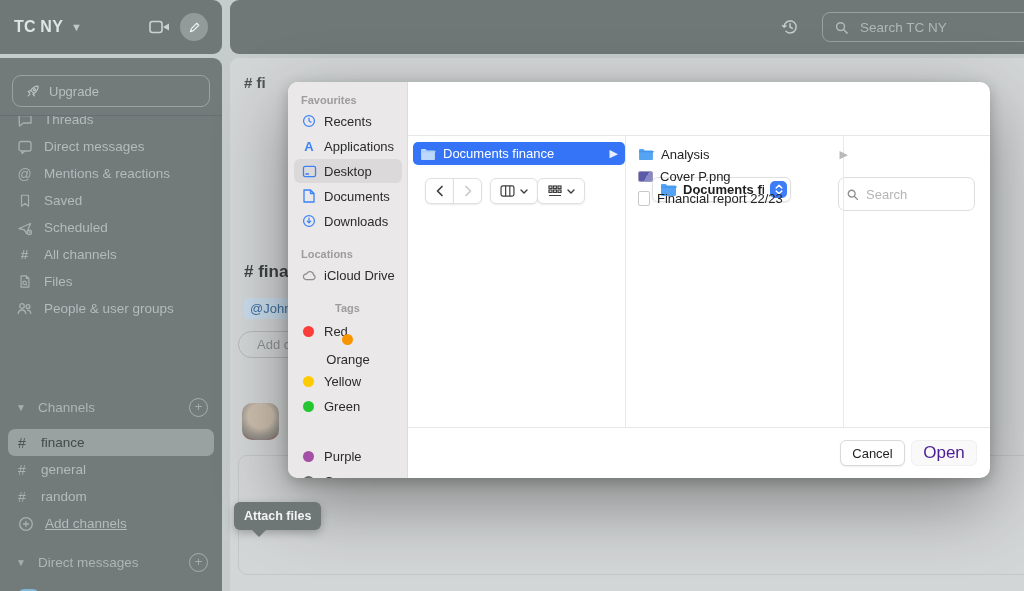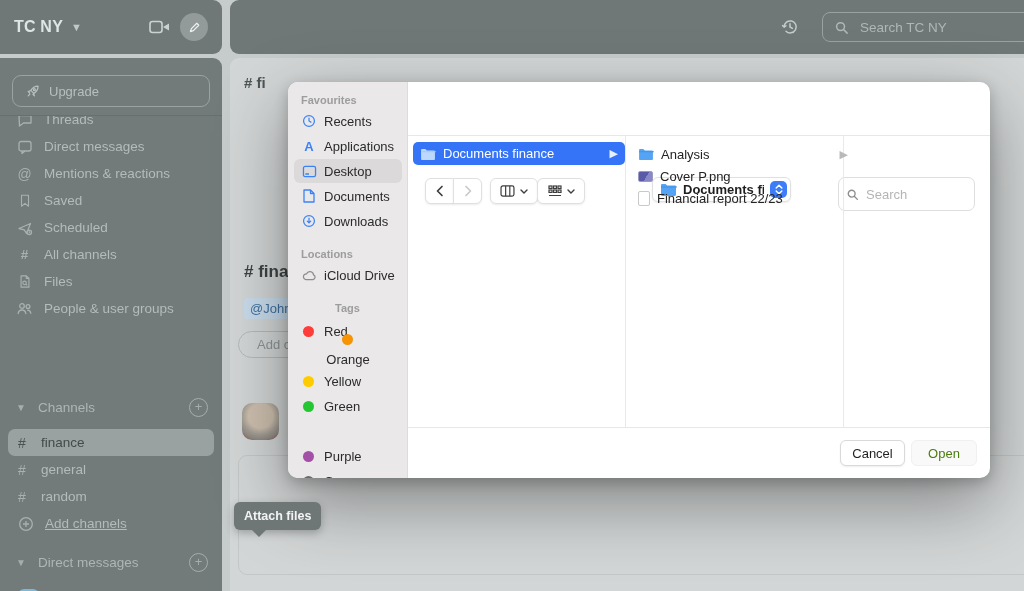--- a/index.html
+++ b/index.html
@@ -95,21 +95,21 @@
   #row-selected .rchev{margin-left:auto;font-size:11px;color:#e8efff;}
   .file-row{display:flex;align-items:center;gap:7px;height:22px;padding:0 7px;font-size:13px;color:#232323;}
   .file-row .rchev{margin-left:auto;color:#b9b9b9;font-size:11px;}
   .thumb-img{width:15px;height:11px;border-radius:2px;background:linear-gradient(120deg,#5a5aa8 0 55%,#8888c8 55% 100%);
              border:1px solid #9a9ac0;box-sizing:border-box;}
   .thumb-doc{width:12px;height:15px;background:#fff;border:1px solid #c9c9c9;border-radius:2px;box-sizing:border-box;}
 
   #dlg-footer-cancel{left:552px;top:358px;width:63px;height:24px;background:#fff;border:1px solid #d9d9d9;border-radius:6px;
           box-shadow:0 1px 2px rgba(0,0,0,.07);display:flex;align-items:center;justify-content:center;font-size:13px;color:#1f1f1f;}
   #dlg-footer-open{left:623px;top:358px;width:64px;height:24px;background:#f9f9f9;border:1px solid #f0f0f0;border-radius:6px;
-          display:flex;align-items:center;justify-content:center;font-size:13px;color:#4d7c0f;}
+          display:flex;align-items:center;justify-content:center;font-size:17px;color:#4c1d95;}
 
   svg{display:block;}
 </style>
 </head>
 <body>
 
 <div id="stage">
 
   <div id="ws-header" class="abs panel">
     <span id="ws-name">TC NY</span>

